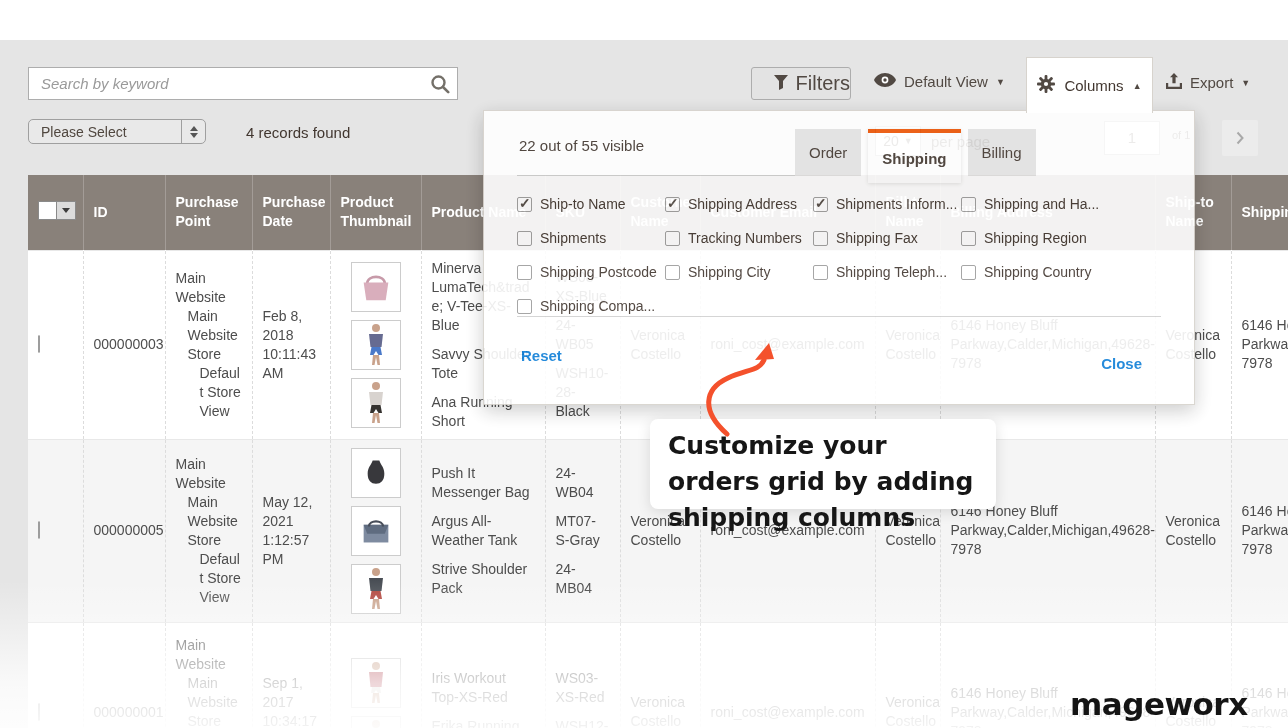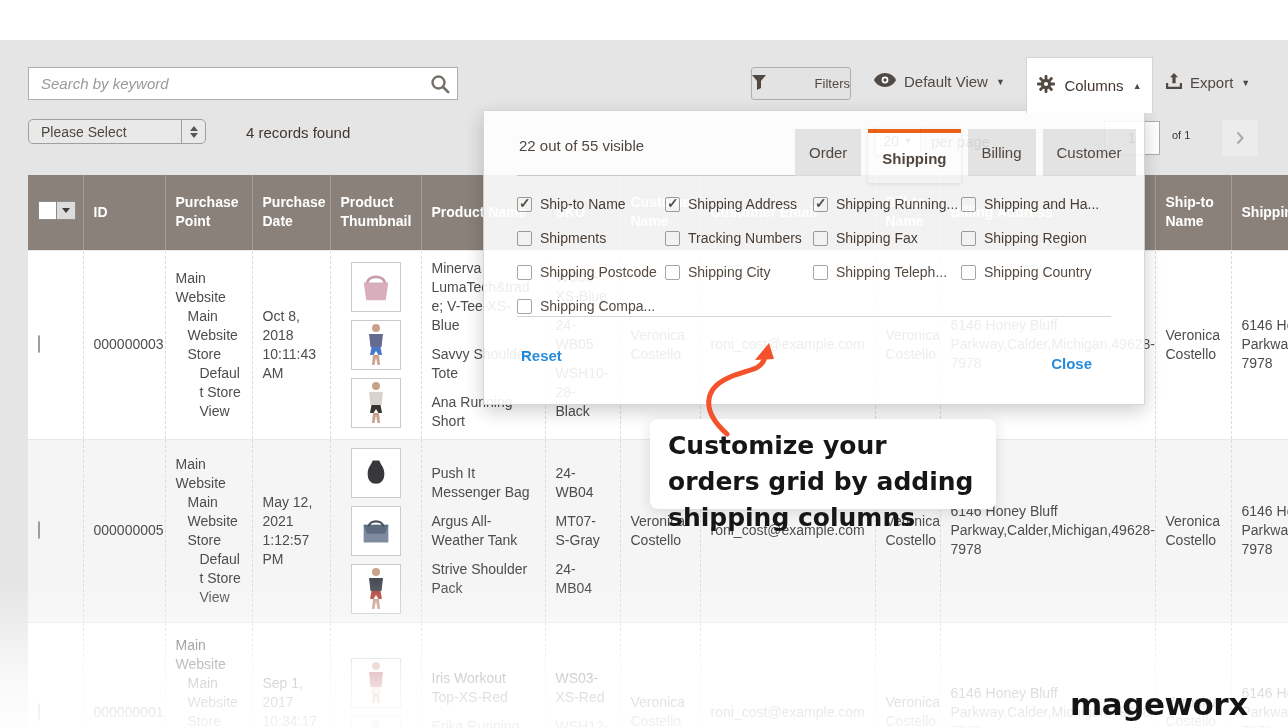--- a/index.html
+++ b/index.html
@@ -21,21 +21,21 @@
   .please-select .ps-label { flex:1; padding:0 12px; }
   .please-select .stepper { width:24px; height:100%; border-left:1px solid #9f9f9f;
     display:flex; flex-direction:column; align-items:center; justify-content:center; gap:2px; }
   .tri-up { width:0; height:0; border-left:4px solid transparent; border-right:4px solid transparent; border-bottom:5px solid #555; }
   .tri-dn { width:0; height:0; border-left:4px solid transparent; border-right:4px solid transparent; border-top:5px solid #555; }
 
   .records { position:absolute; left:246px; top:84px; font-size:15px; color:#41362f; }
 
   .btn-filters { position:absolute; left:751px; top:27px; width:100px; height:33px;
     background:#e3e3e3; border:1px solid #adadad; border-radius:3px; display:flex;
-    align-items:center; justify-content:space-between; gap:8px; font-size:13px; color:#514943; cursor:pointer; }
+    align-items:center; justify-content:flex-end; gap:8px; font-size:20px; color:#514943; cursor:pointer; }
 
   .view-ctl { position:absolute; left:874px; top:33px; display:flex; align-items:center;
     gap:8px; font-size:15px; color:#514943; cursor:pointer; }
   .caret { font-size:9px; color:#514943; }
 
   .per-page-ghost { position:absolute; left:875px; top:86px; display:flex; align-items:center; gap:10px; }
   .pp-select { width:46px; height:30px; border:1px solid #adadad; background:#fff;
     display:flex; align-items:center; justify-content:center; gap:5px; font-size:14px; color:#41362f; }
   .pp-label { font-size:15px; color:#41362f; }
 
@@ -88,21 +88,21 @@
   .fade { position:absolute; left:0; top:540px; width:100%; height:188px; z-index:6;
     pointer-events:none;
     background:linear-gradient(180deg, rgba(255,255,255,0) 0%, rgba(255,255,255,.35) 25%,
       rgba(255,255,255,.78) 55%, rgba(255,255,255,.97) 85%, #fff 100%); }
 
   
   .columns-btn { position:absolute; left:1026px; top:17px; width:127px; height:56px;
     background:#fff; border:1px solid #d7d3cd; border-bottom:none; z-index:21;
     display:flex; align-items:center; justify-content:center; gap:9px;
     font-size:15px; color:#41362f; cursor:pointer; }
-  .panel { position:absolute; left:483px; top:70px; width:662px; height:295px;
+  .panel { position:absolute; left:483px; top:70px; width:712px; height:295px;
     background:#fff; border:1px solid #d7d3cd; box-shadow:0 6px 18px rgba(0,0,0,.22);
     opacity:.9; z-index:20; }
   .panel-title { position:absolute; left:35px; top:26px; font-size:15px; color:#41362f; }
   .tabs { position:absolute; left:311px; top:18px; display:flex; gap:7px; align-items:flex-start; }
   .tab { background:#e3e3e3; color:#41362f; font-size:15px; height:47px; padding:0 14px;
     display:flex; align-items:center; justify-content:center; cursor:pointer; }
   .tab.active { background:#fff; font-weight:bold; border-top:4px solid #eb5202;
     height:54px; box-shadow:0 1px 4px rgba(0,0,0,.12); }
   .divider1 { position:absolute; left:33px; top:64px; width:278px; height:1px; background:#d1d1d1; }
   .opts { position:absolute; left:33px; top:76px; display:grid;
@@ -239,21 +239,21 @@
       </thead>
       <tbody>
         <tr class="r1">
           <td><span class="row-cb"></span></td>
           <td class="nowrap">000000003</td>
           <td class="pt-cell">
             <div>Main Website</div>
             <div class="ind1">Main Website Store</div>
             <div class="ind2">Default Store View</div>
           </td>
-          <td>Oct 8, 2018 10:11:43 AM</td>
+          <td>Feb 8, 2018 10:11:43 AM</td>
           <td>
             <div class="thumbs">
               <span class="thumb">
                   <svg viewBox="0 0 36 34" width="36" height="30">
                     <path d="M8 13C8 3 28 3 28 13" fill="none" stroke="#c79aa9" stroke-width="3"></path>
                     <path d="M4 12h28l-3 20H7z" fill="#d9aebc"></path>
                   </svg>
                 </span>
               <span class="thumb">
                   <svg viewBox="0 0 24 44" width="26" height="44">
@@ -409,35 +409,34 @@
     <span>Columns</span>
     <span class="caret">▲</span>
   </div>
 
   <div class="panel">
     <div class="panel-title">22 out of 55 visible</div>
     <div class="tabs">
       <div class="tab">Order</div>
       <div class="tab active">Shipping</div>
       <div class="tab">Billing</div>
-      <div class="tab">Customer</div>
     </div>
     <div class="divider1"></div>
     <div class="opts">
       <label class="opt">
           <span class="cb checked"></span>
           <span class="opt-label">Ship-to Name</span>
         </label>
       <label class="opt">
           <span class="cb checked"></span>
           <span class="opt-label">Shipping Address</span>
         </label>
       <label class="opt">
           <span class="cb checked"></span>
-          <span class="opt-label">Shipping Running...</span>
+          <span class="opt-label">Shipments Inform...</span>
         </label>
       <label class="opt">
           <span class="cb"></span>
           <span class="opt-label">Shipping and Ha...</span>
         </label>
       <label class="opt">
           <span class="cb"></span>
           <span class="opt-label">Shipments</span>
         </label>
       <label class="opt">

